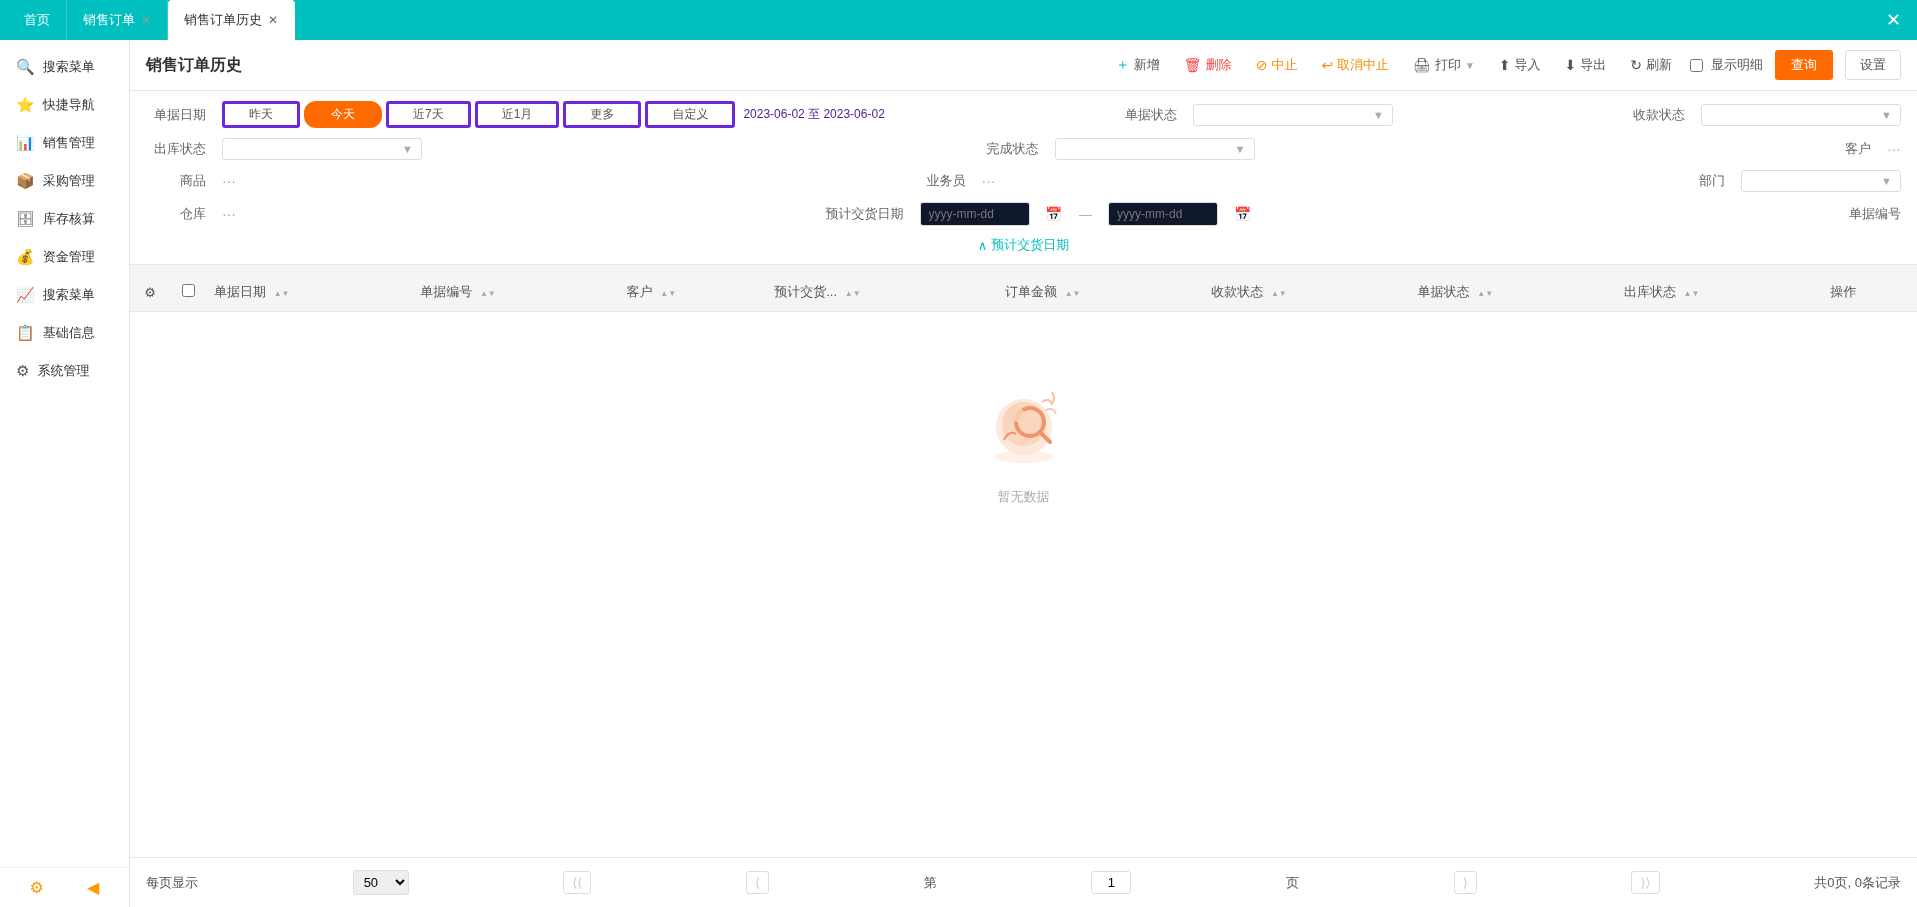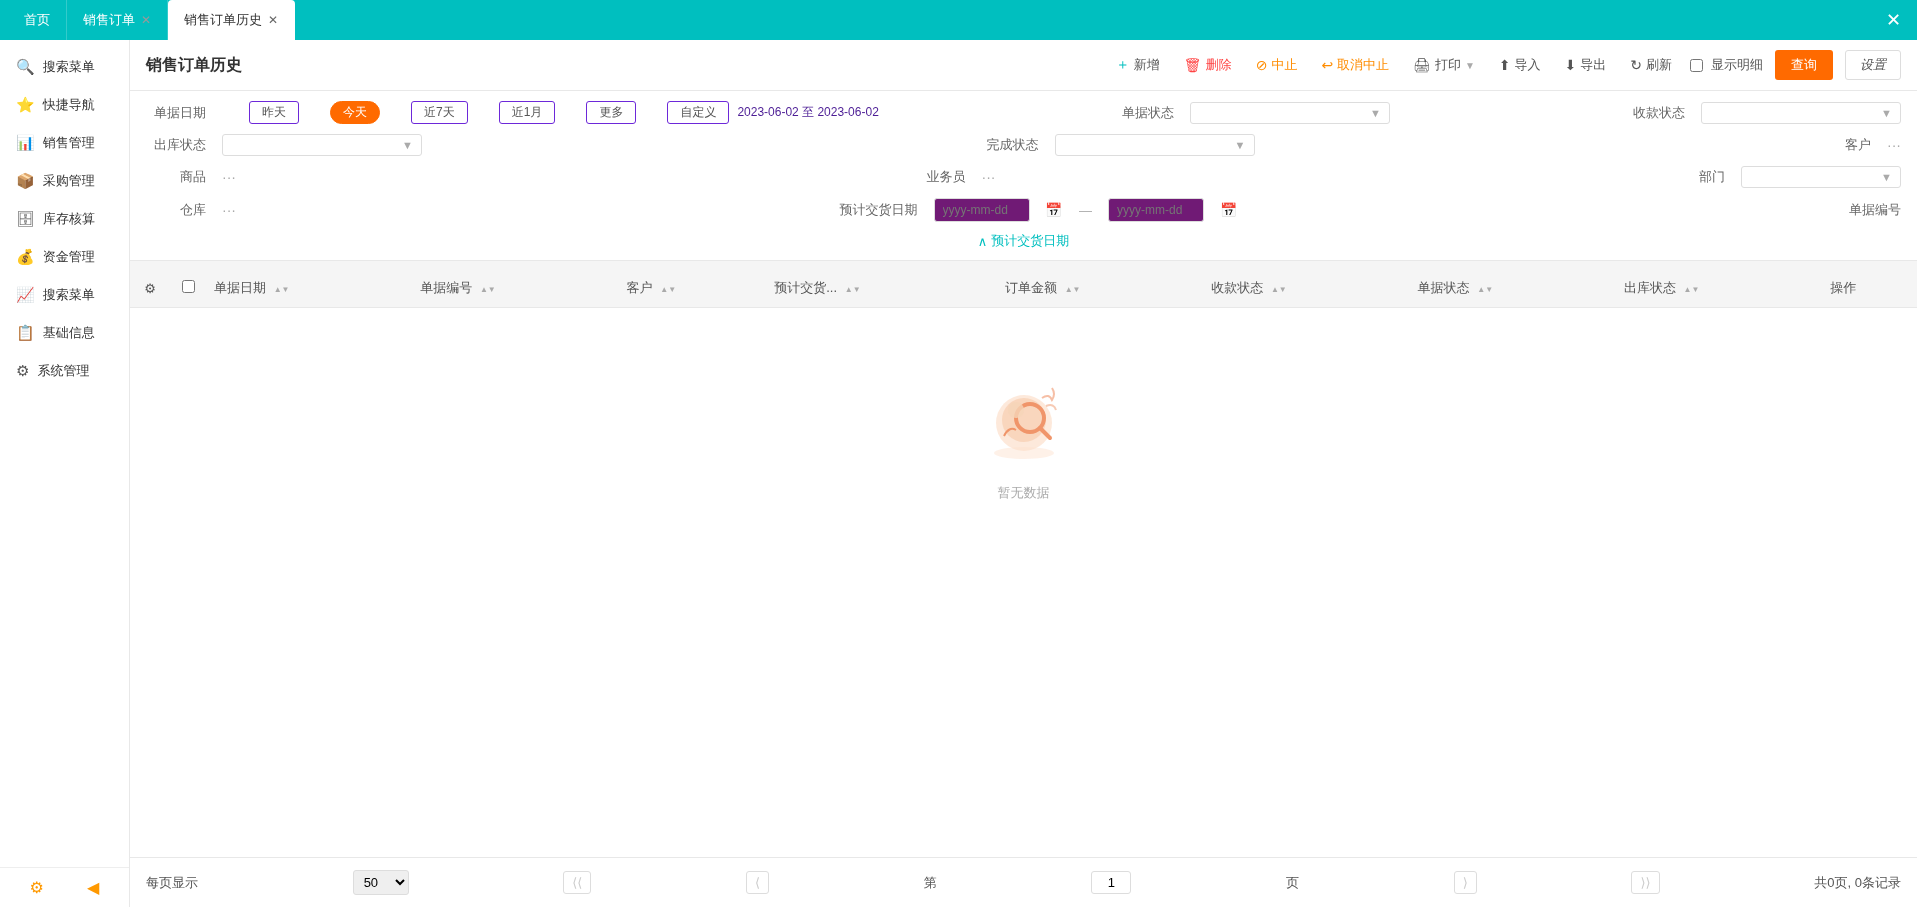--- a/index.html
+++ b/index.html
@@ -128,21 +128,20 @@
       font-size: 13px;
     }
     .btn-setting {
       background: #fff;
       color: #555;
       border: 1px solid #ddd;
       padding: 5px 14px;
       border-radius: 3px;
       cursor: pointer;
       font-size: 13px;
-      font-style: italic;
     }
     .toolbar-btn-red { color: #f44; }
     .toolbar-btn-orange { color: #ff8c00; }
     .show-cols { display: flex; align-items: center; gap: 8px; font-size: 13px; color: #555; }
     .show-cols input { cursor: pointer; }
 
     
     .filter-area {
       background: #fff;
       padding: 10px 16px;
@@ -160,28 +159,27 @@
       color: #666;
       text-align: right;
       flex-shrink: 0;
     }
     .date-shortcut {
       display: flex;
       align-items: center;
       gap: 4px;
     }
     .date-btn {
-      padding: 2px 12px;
-      border: 1px solid #6d28d9;
+      padding: 2px 24px;
+      border: 3px solid #6d28d9;
       border-radius: 3px;
       cursor: pointer;
       font-size: 12px;
       color: #555;
       background: #fff;
-      margin-left: 27px;
     }
     .date-btn.active {
       background: #ff6a00;
       color: #fff;
       border-color: #ff6a00;
       border-radius: 12px;
     }
     .date-range { font-size: 12px; color: #4c1d95; margin-left: 4px; }
     .select-box {
       border: 1px solid #ddd;
@@ -194,22 +192,22 @@
       cursor: pointer;
       background: #fff;
       color: #555;
     }
     .select-box .arrow { color: #aaa; font-size: 11px; }
     .date-input {
       border: 1px solid #ddd;
       border-radius: 3px;
       padding: 4px 8px;
       color: #aaa;
-      background: #701a75;
-      width: 96px;
+      background: #0f172a;
+      width: 110px;
       font-size: 12px;
     }
     .date-icon { color: #ff8c00; font-size: 14px; cursor: pointer; }
     .ellipsis-btn { color: #aaa; cursor: pointer; font-size: 14px; }
     .collapse-btn {
       display: flex;
       align-items: center;
       gap: 4px;
       color: #00bfbf;
       cursor: pointer;

